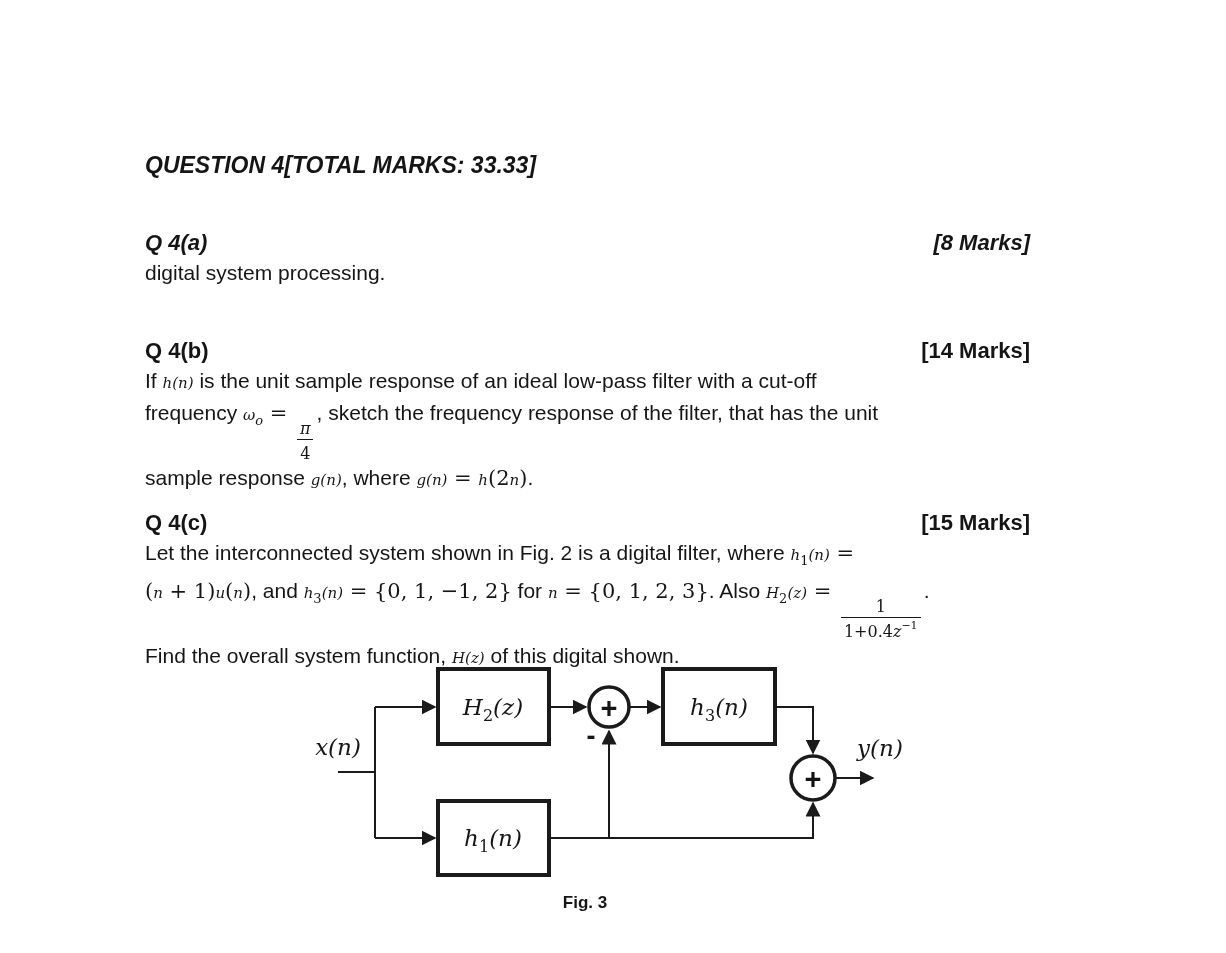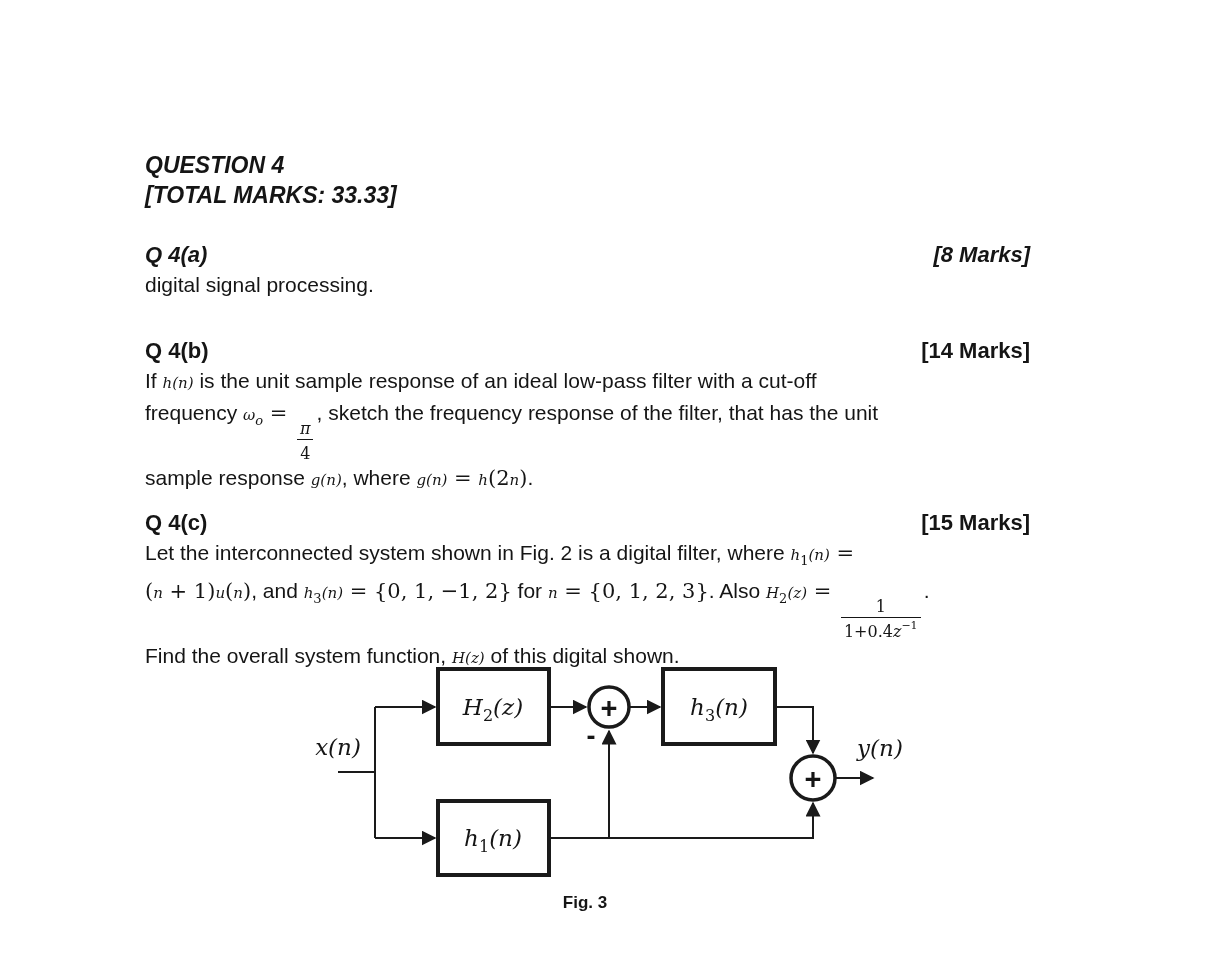--- a/index.html
+++ b/index.html
@@ -1,19 +1,19 @@
 <!DOCTYPE html>
 <html><head>
 <meta charset="utf-8">
 <style>
   html,body{margin:0;padding:0;background:#fff;}
   .page{position:relative;width:1226px;height:953px;background:#ffffff;color:#151515;
         font-family:"Liberation Sans",sans-serif;overflow:hidden;}
   .hdr{position:absolute;left:145px;right:196px;top:150px;display:flex;
-       justify-content:space-between;font-size:23px;font-weight:bold;font-style:italic;line-height:30px;flex-direction:column;}
+       font-size:23px;font-weight:bold;font-style:italic;line-height:30px;}
   .sec{position:absolute;left:145px;right:196px;}
   .shead{display:flex;justify-content:space-between;font-size:22px;font-weight:bold;line-height:30px;}
   .sec.ital .shead{font-style:italic;}
   .line{line-height:30px;font-size:21px;white-space:nowrap;}
   .t{font-family:"Liberation Sans",sans-serif;}
   .m{font-family:"DejaVu Serif",serif;font-style:italic;font-size:15px;}
   .mn{font-family:"DejaVu Serif",serif;font-style:normal;font-size:21px;}
   sub.ms{font-family:"DejaVu Serif",serif;font-size:13px;font-style:normal;}
   sub.ms.it{font-style:italic;}
   sup.ms{font-family:"DejaVu Serif",serif;font-size:12px;font-style:normal;}
@@ -39,27 +39,27 @@
 </head>
 <body>
 
 <div class="page">
 
   <div class="hdr">
     <span>QUESTION 4</span>
     <span>[TOTAL MARKS: 33.33]</span>
   </div>
 
-  <div class="sec ital" style="top:240px">
+  <div class="sec ital" style="top:228px">
     <div class="shead">
       <span>Q 4(a)</span>
       <span>[8 Marks]</span>
     </div>
     <div>
-        <div class="line"><span class="t">digital signal processing.</span></div>
+        <div class="line"><span class="t">digital system processing.</span></div>
       </div>
   </div>
 
   <div class="sec" style="top:336px">
     <div class="shead">
       <span>Q 4(b)</span>
       <span>[14 Marks]</span>
     </div>
     <div>
         <div class="line"><span class="t">If </span><span class="m">h(n)</span><span class="t"> is the unit sample response of an ideal low-pass filter with a cut-off</span></div>

